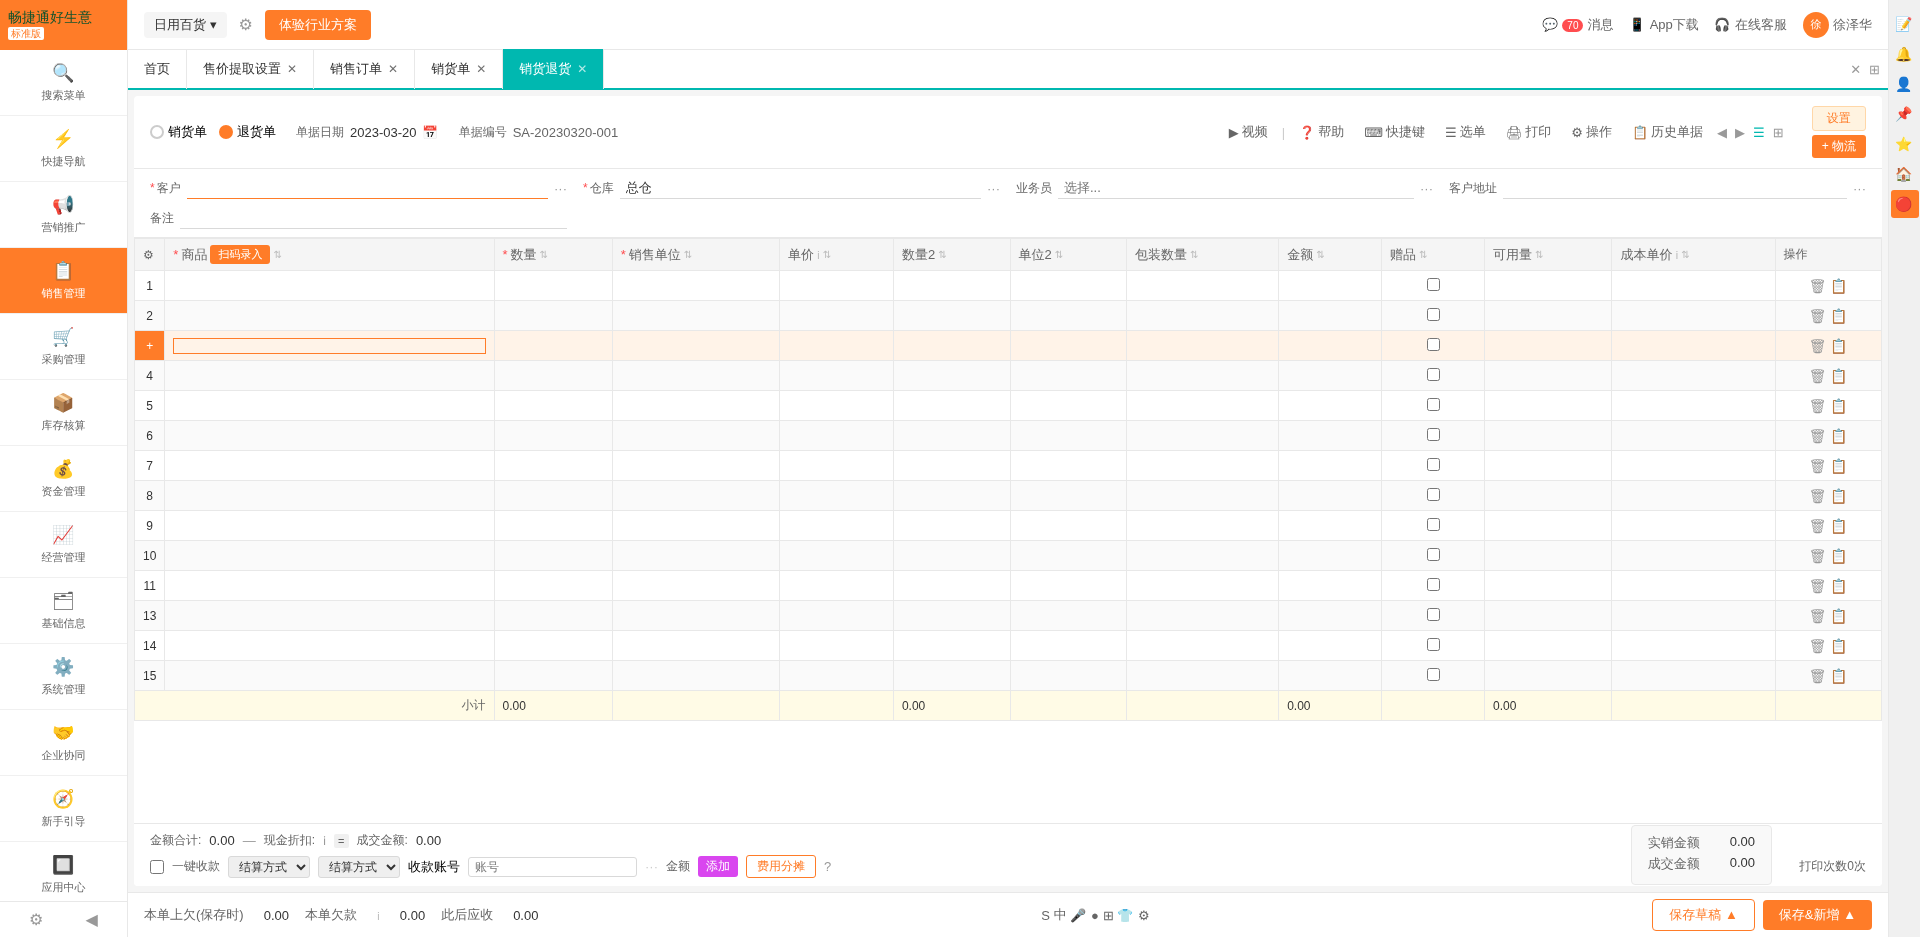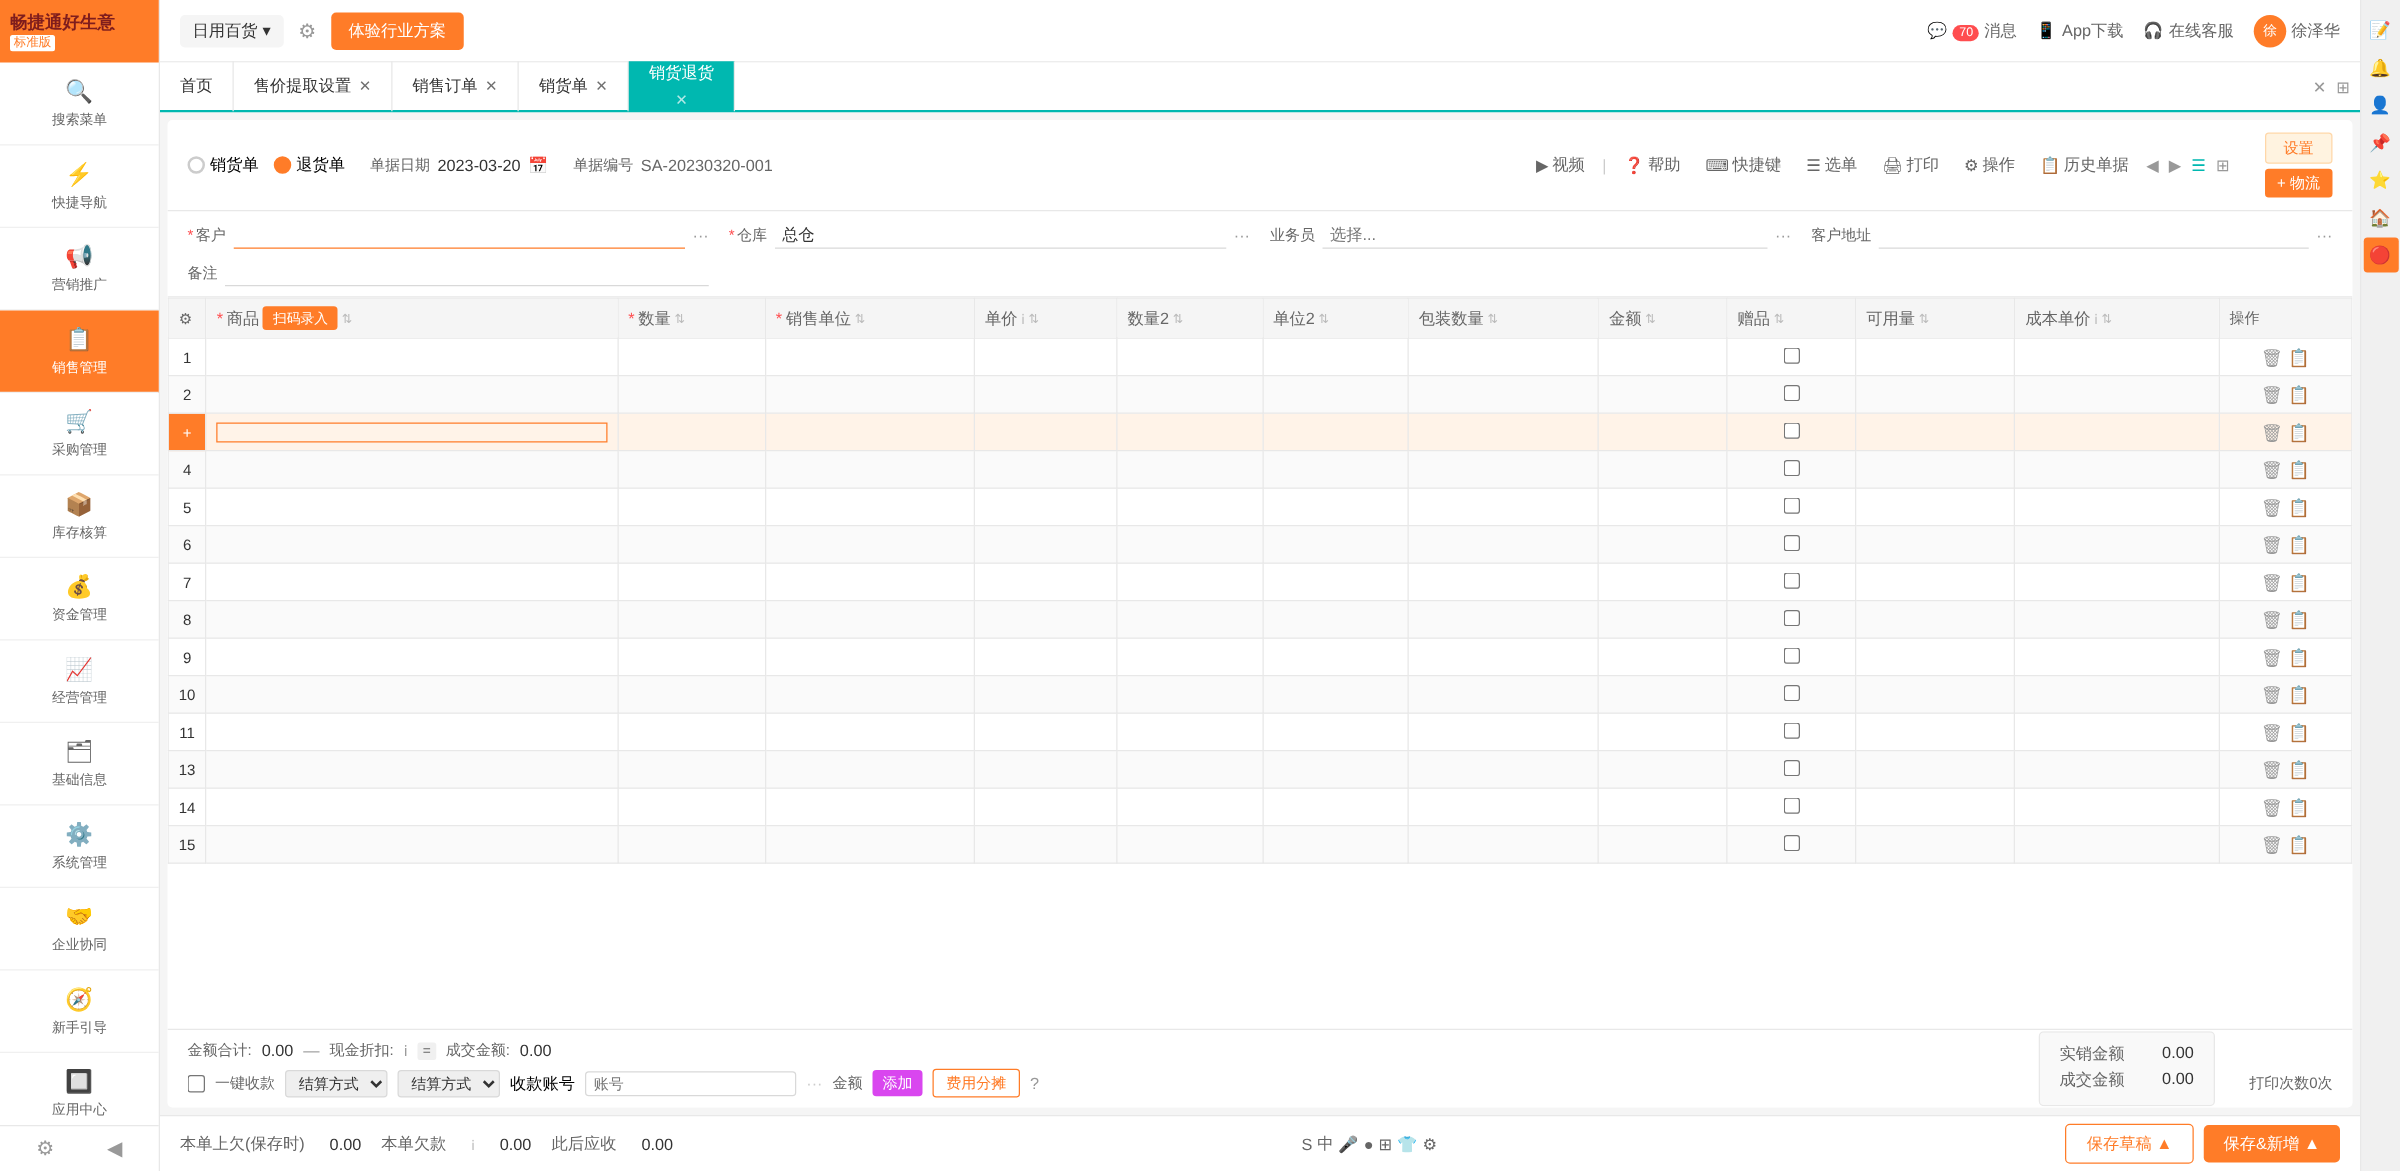--- a/index.html
+++ b/index.html
@@ -1,21 +1,21 @@
 <!DOCTYPE html>
 <html><head>
   <meta charset="utf-8">
   <style>
     * { box-sizing: border-box; margin: 0; padding: 0; font-family: "Microsoft YaHei", "微软雅黑", sans-serif; font-size: 13px; }
     body { background: #f5f5f5; display: flex; height: 937px; overflow: hidden; }
 
     
     .sidebar { width: 128px; background: #fff; display: flex; flex-direction: column; border-right: 1px solid #e8e8e8; flex-shrink: 0; }
     .sidebar-logo { background: #ff7c28; padding: 10px 8px; display: flex; align-items: center; gap: 6px; height: 50px; }
-    .logo-text { color: #7f1d1d; font-size: 14px; font-weight: bold; line-height: 1.2; }
+    .logo-text { color: #14532d; font-size: 14px; font-weight: normal; line-height: 1.2; }
     .logo-badge { background: #fff; color: #ff7c28; font-size: 10px; padding: 1px 3px; border-radius: 2px; }
     .sidebar-menu { flex: 1; overflow-y: auto; }
     .sidebar-item { display: flex; flex-direction: column; align-items: center; padding: 12px 4px; cursor: pointer; color: #666; gap: 4px; border-bottom: 1px solid #f0f0f0; }
     .sidebar-item.active { background: #ff7c28; color: #fff; }
     .sidebar-item .icon { font-size: 18px; }
     .sidebar-item .label { font-size: 11px; }
     .sidebar-footer { display: flex; align-items: center; justify-content: space-around; padding: 8px; border-top: 1px solid #e8e8e8; }
     .sidebar-footer-btn { color: #999; cursor: pointer; font-size: 16px; }
 
     
@@ -28,21 +28,21 @@
     .topbar-gear { color: #999; cursor: pointer; font-size: 16px; }
     .topbar-btn-orange { background: #ff7c28; color: #fff; border: none; padding: 6px 14px; border-radius: 4px; cursor: pointer; font-size: 13px; }
     .topbar-right { display: flex; align-items: center; gap: 16px; color: #666; }
     .topbar-right-item { display: flex; align-items: center; gap: 4px; cursor: pointer; }
     .badge { background: #ff4d4f; color: #fff; font-size: 10px; padding: 1px 5px; border-radius: 10px; }
     .user-avatar { width: 26px; height: 26px; border-radius: 50%; background: #ff7c28; display: flex; align-items: center; justify-content: center; color: #fff; font-size: 11px; }
 
     
     .tabbar { background: #fff; display: flex; align-items: center; padding: 0 0; border-bottom: 2px solid #00b8b0; height: 40px; }
     .tab { padding: 0 16px; height: 40px; display: flex; align-items: center; gap: 6px; cursor: pointer; color: #333; border-right: 1px solid #e8e8e8; font-size: 13px; position: relative; }
-    .tab.active { background: #00b8b0; color: #fff; flex-direction: column; }
+    .tab.active { background: #00b8b0; color: #fff; }
     .tab-close { font-size: 12px; cursor: pointer; opacity: 0.7; }
     .tab-home { color: #333; }
     .tabbar-right { margin-left: auto; display: flex; align-items: center; padding-right: 8px; gap: 8px; }
 
     
     .content { flex: 1; display: flex; flex-direction: column; overflow: hidden; background: #f5f5f5; }
     .content-inner { flex: 1; background: #fff; margin: 6px; border-radius: 4px; display: flex; flex-direction: column; overflow: hidden; }
 
     
     .form-header { padding: 10px 16px; border-bottom: 1px solid #e8e8e8; display: flex; align-items: center; gap: 20px; flex-wrap: wrap; }
@@ -704,20 +704,34 @@
                 <td></td>
                 <td></td>
                 <td>
                   <div class="col-actions">
                     <span class="action-icon">🗑</span>
                     <span class="action-icon">📋</span>
                   </div>
                 </td>
               </tr>
 
+            <tr class="subtotal-row">
+              <td colspan="2" style="text-align:right;padding-right:8px;font-size:12px;color:#666;">小计</td>
+              <td class="num-cell">0.00</td>
+              <td></td>
+              <td></td>
+              <td class="num-cell">0.00</td>
+              <td></td>
+              <td></td>
+              <td class="num-cell">0.00</td>
+              <td></td>
+              <td class="num-cell">0.00</td>
+              <td></td>
+              <td></td>
+            </tr>
           </tbody>
         </table>
       </div>
 
       <div class="form-footer">
         <div class="footer-row1">
           <span class="footer-label">金额合计:</span>
           <span class="footer-value">0.00</span>
           <span class="footer-dash">—</span>
           <span class="footer-cash">现金折扣:</span>

